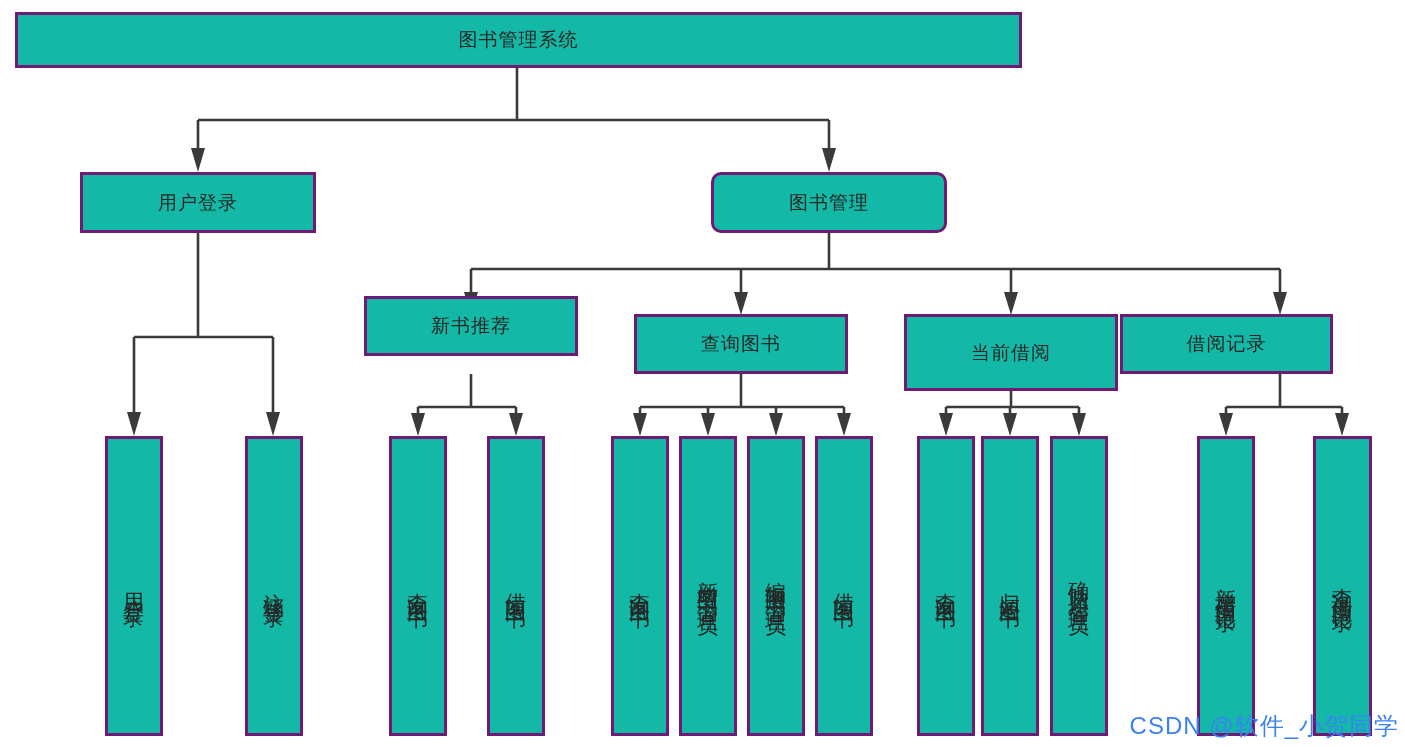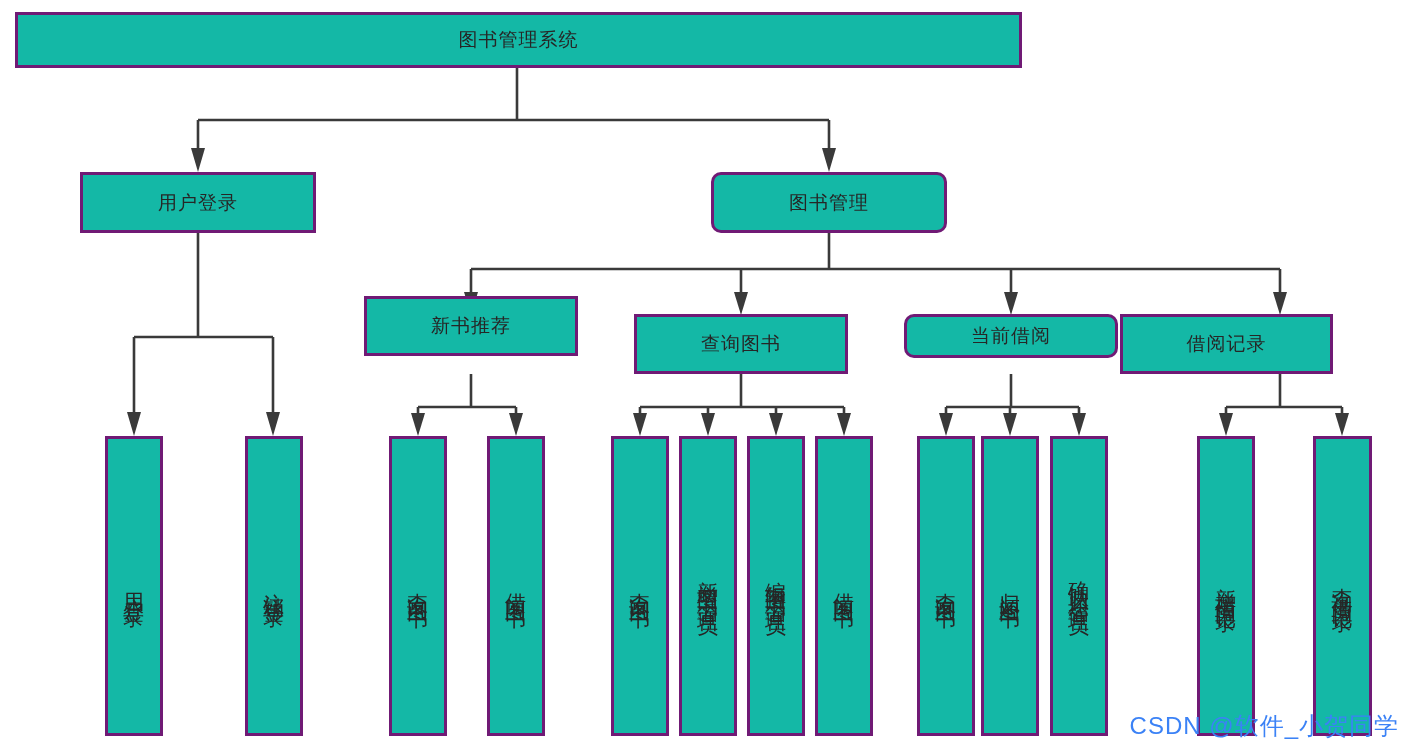--- a/index.html
+++ b/index.html
@@ -122,21 +122,21 @@
   <div class="node h" style="left:711px; top:172px; width:236px; height:61px;border-radius:10px;">
     <span>图书管理</span>
   </div>
 
   <div class="node h" style="left:364px; top:296px; width:214px; height:60px;">
     <span>新书推荐</span>
   </div>
   <div class="node h" style="left:634px; top:314px; width:214px; height:60px;">
     <span>查询图书</span>
   </div>
-  <div class="node h" style="left:904px; top:314px; width:214px; height:44px;border-radius:10px;">
+  <div class="node h" style="left:904px; top:314px; width:214px; height:77px;">
     <span>当前借阅</span>
   </div>
   <div class="node h" style="left:1120px; top:314px; width:213px; height:60px;align-items:center;">
     <span>借阅记录</span>
   </div>
 
   <div class="node v" style="left:105px; top:436px; width:58px; height:300px;">
     <span class="vtext">用户登录</span>
   </div>
   <div class="node v" style="left:245px; top:436px; width:58px; height:300px;">

